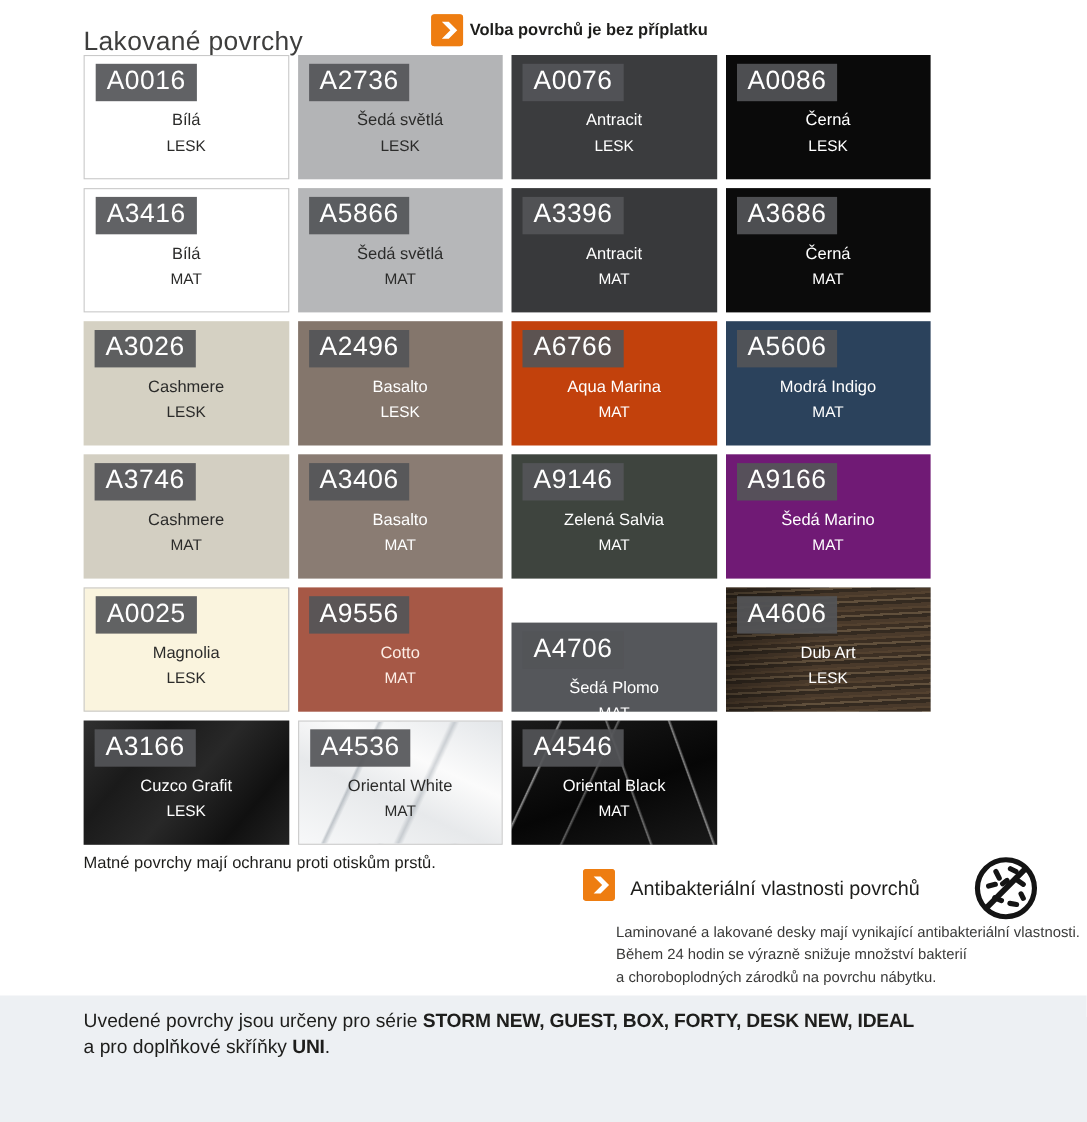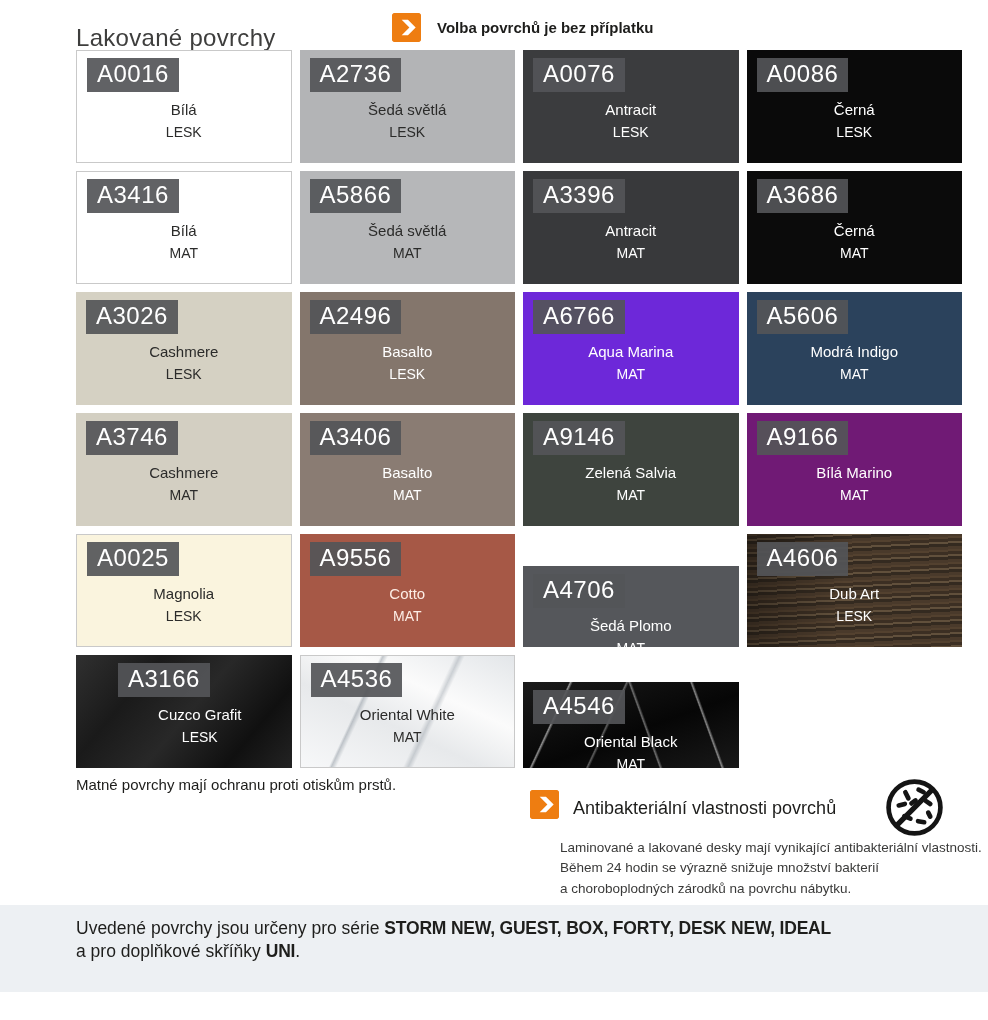--- a/index.html
+++ b/index.html
@@ -5,27 +5,27 @@
   html,body{margin:0;padding:0;}
   body{
     width:988px;height:1020px;position:relative;background:#ffffff;
     font-family:"Liberation Sans", sans-serif;color:#1e1e1c;overflow:hidden;
   }
   
   .page-title{
     position:absolute;left:76px;top:8px;font-size:24px;font-weight:300;
     color:#3e3e3d;letter-spacing:0.3px;
   }
-  .top-note{position:absolute;left:392px;top:13px;display:flex;align-items:center;gap:16px;}
+  .top-note{position:absolute;left:392px;top:13px;display:flex;align-items:center;gap:6px;}
   .arrow-badge{width:29px;height:29px;border-radius:3px;background:#ee7d11;flex:0 0 auto;display:block;}
   .top-note .note-text{font-size:15px;font-weight:600;color:#1d1d1b;}
 
   
   .grid{
-    position:absolute;left:76px;top:50px;width:886px;
+    position:absolute;left:76px;top:50px;width:770px;
     display:grid;grid-template-columns:repeat(4,1fr);gap:8px;grid-auto-rows:113px;
   }
   .cell{position:relative;padding-top:8px;box-sizing:border-box;background:#ccc;}
   .cell.bordered{border:1px solid #c9c9c9;padding-top:7px;}
   .badge{
     display:inline-block;margin-left:10px;padding:3px 10px 5px 10px;
     background:rgba(84,85,88,0.92);color:#ffffff;font-size:24px;line-height:1.1;
     letter-spacing:0.5px;
   }
   .labels{text-align:center;margin-top:9px;}
@@ -37,32 +37,32 @@
     linear-gradient(100deg, rgba(0,0,0,0.38), rgba(0,0,0,0) 45%),
     repeating-linear-gradient(177deg,#53412f 0 2px,#3c2f23 2px 5px,#61503c 5px 7px,#342a20 7px 10px,#4a3a2b 10px 13px);}
   .tx-graphite{background:
     linear-gradient(130deg,#303030 0%,#1a1a1a 28%,#282828 52%,#101010 78%,#232323 100%);}
   .tx-marble-white{background:
     linear-gradient(115deg, rgba(130,140,150,0) 0 30%, rgba(130,140,150,0.45) 31%, rgba(130,140,150,0) 33% 58%, rgba(130,140,150,0.35) 60%, rgba(130,140,150,0) 62%),
     linear-gradient(25deg,#f7f8f9,#e7e9eb 40%,#fbfbfb 65%,#e3e6e9 100%);}
   .tx-marble-black{background:
     linear-gradient(115deg, rgba(255,255,255,0) 0 18%, rgba(255,255,255,0.55) 18.6%, rgba(255,255,255,0) 19.6% 40%, rgba(255,255,255,0.35) 40.6%, rgba(255,255,255,0) 41.6%),
     linear-gradient(70deg, rgba(255,255,255,0) 0 55%, rgba(255,255,255,0.4) 55.6%, rgba(255,255,255,0) 56.6% 80%, rgba(255,255,255,0.5) 80.6%, rgba(255,255,255,0) 81.6%),
-    linear-gradient(160deg,#1b1b1b,#060606 55%,#191919 100%); margin-top: 27px;}
+    linear-gradient(160deg,#1b1b1b,#060606 55%,#191919 100%);}
 
   
   .matte-note{position:absolute;left:76px;top:776px;font-size:15px;color:#1d1d1b;}
 
   .anti-head{position:absolute;left:530px;top:790px;display:flex;align-items:flex-end;gap:14px;}
   .anti-head .anti-title{font-size:18px;color:#1d1d1b;}
   .anti-text{position:absolute;left:560px;top:838px;width:440px;font-size:13.5px;line-height:1.5;color:#3a3a39;}
   .bacteria{position:absolute;left:884px;top:777px;}
 
   
-  .footer{position:absolute;left:0;top:905px;width:988px;height:87px;background:#edf0f3;}
+  .footer{position:absolute;left:0;top:905px;width:988px;height:115px;background:#edf0f3;}
   .footer-series{position:absolute;left:76px;top:12px;font-size:17.5px;line-height:1.32;font-weight:300;color:#1e1e1c;}
   .footer-series b{font-weight:700;letter-spacing:-0.2px;}
   .footer-disclaimer{position:absolute;left:76px;top:84px;font-size:15px;font-weight:600;color:#1e1e1c;}
 </style>
 </head>
 <body>
 
 <h1 class="page-title">Lakované povrchy</h1>
 
 <div class="top-note">
@@ -107,61 +107,61 @@
         <div class="fin">MAT</div>
       </div></div>
   <div class="cell" style="background: rgb(213, 209, 195); color: rgb(43, 43, 42);"><span class="badge">A3026</span><div class="labels">
         <div class="nm">Cashmere</div>
         <div class="fin">LESK</div>
       </div></div>
   <div class="cell" style="background: rgb(132, 118, 108); color: rgb(255, 255, 255);"><span class="badge">A2496</span><div class="labels">
         <div class="nm">Basalto</div>
         <div class="fin">LESK</div>
       </div></div>
-  <div class="cell" style="background: #6d28d9; color: rgb(255, 255, 255);"><span class="badge">A6766</span><div class="labels">
+  <div class="cell" style="background: #c2410c; color: rgb(255, 255, 255);"><span class="badge">A6766</span><div class="labels">
         <div class="nm">Aqua Marina</div>
         <div class="fin">MAT</div>
       </div></div>
   <div class="cell" style="background: rgb(43, 66, 92); color: rgb(255, 255, 255);"><span class="badge">A5606</span><div class="labels">
         <div class="nm">Modrá Indigo</div>
         <div class="fin">MAT</div>
       </div></div>
   <div class="cell" style="background: rgb(211, 207, 194); color: rgb(43, 43, 42);"><span class="badge">A3746</span><div class="labels">
         <div class="nm">Cashmere</div>
         <div class="fin">MAT</div>
       </div></div>
   <div class="cell" style="background: rgb(138, 124, 115); color: rgb(255, 255, 255);"><span class="badge">A3406</span><div class="labels">
         <div class="nm">Basalto</div>
         <div class="fin">MAT</div>
       </div></div>
   <div class="cell" style="background: rgb(62, 68, 62); color: rgb(255, 255, 255);"><span class="badge">A9146</span><div class="labels">
         <div class="nm">Zelená Salvia</div>
         <div class="fin">MAT</div>
       </div></div>
   <div class="cell" style="background: #701a75; color: rgb(255, 255, 255);"><span class="badge">A9166</span><div class="labels">
-        <div class="nm">Bílá Marino</div>
+        <div class="nm">Šedá Marino</div>
         <div class="fin">MAT</div>
       </div></div>
   <div class="cell bordered" style="background: rgb(250, 244, 222); color: rgb(43, 43, 42);"><span class="badge">A0025</span><div class="labels">
         <div class="nm">Magnolia</div>
         <div class="fin">LESK</div>
       </div></div>
   <div class="cell" style="background: rgb(166, 88, 70); color: rgb(253, 238, 230);"><span class="badge">A9556</span><div class="labels">
         <div class="nm">Cotto</div>
         <div class="fin">MAT</div>
       </div></div>
   <div class="cell" style="background: rgb(85, 87, 91); color: rgb(255, 255, 255); margin-top: 32px;"><span class="badge">A4706</span><div class="labels">
         <div class="nm">Šedá Plomo</div>
         <div class="fin">MAT</div>
       </div></div>
   <div class="cell tx-wood" style="color: rgb(255, 255, 255);"><span class="badge">A4606</span><div class="labels">
         <div class="nm">Dub Art</div>
         <div class="fin">LESK</div>
       </div></div>
-  <div class="cell tx-graphite" style="color: rgb(255, 255, 255); padding-left: 32px;"><span class="badge">A3166</span><div class="labels">
+  <div class="cell tx-graphite" style="color: rgb(255, 255, 255);"><span class="badge">A3166</span><div class="labels">
         <div class="nm">Cuzco Grafit</div>
         <div class="fin">LESK</div>
       </div></div>
   <div class="cell tx-marble-white bordered" style="color: rgb(43, 43, 42);"><span class="badge">A4536</span><div class="labels">
         <div class="nm">Oriental White</div>
         <div class="fin">MAT</div>
       </div></div>
   <div class="cell tx-marble-black" style="color: rgb(255, 255, 255);"><span class="badge">A4546</span><div class="labels">
         <div class="nm">Oriental Black</div>
         <div class="fin">MAT</div>

